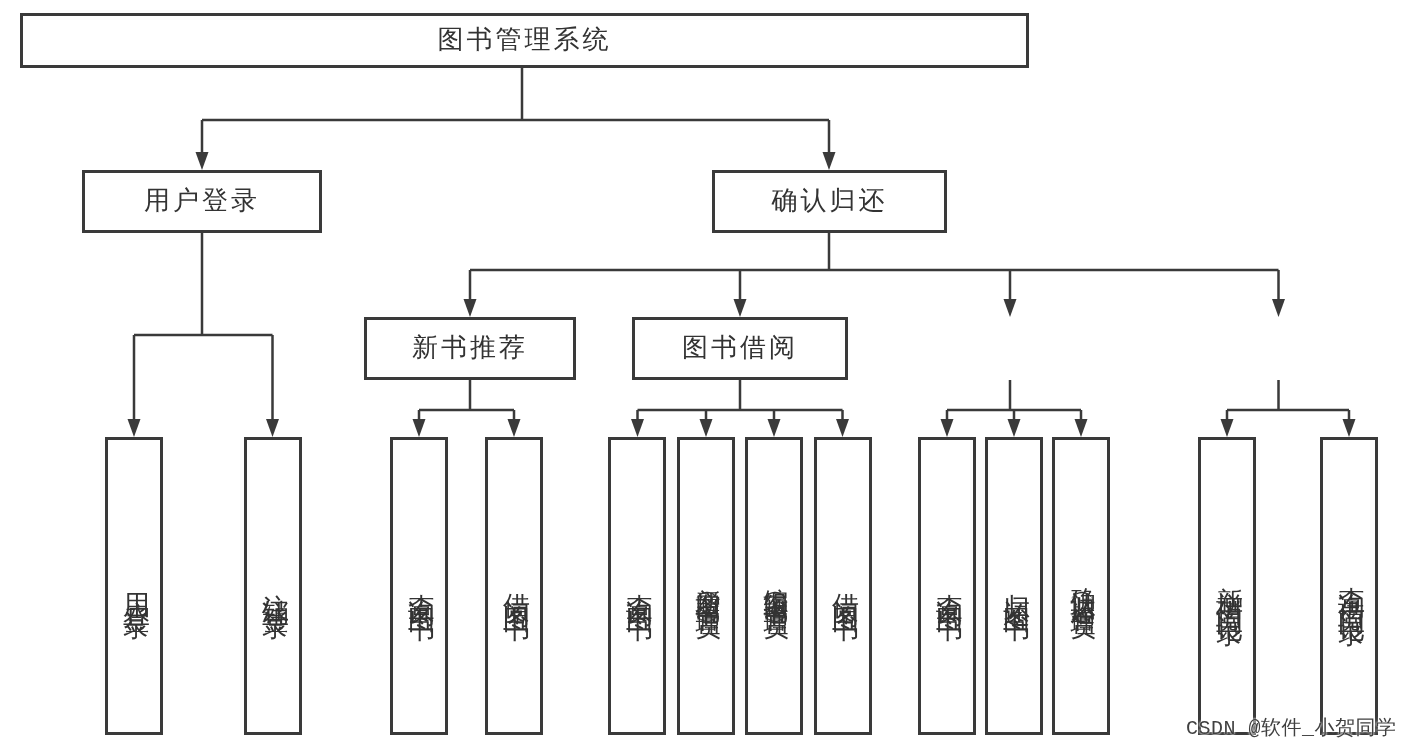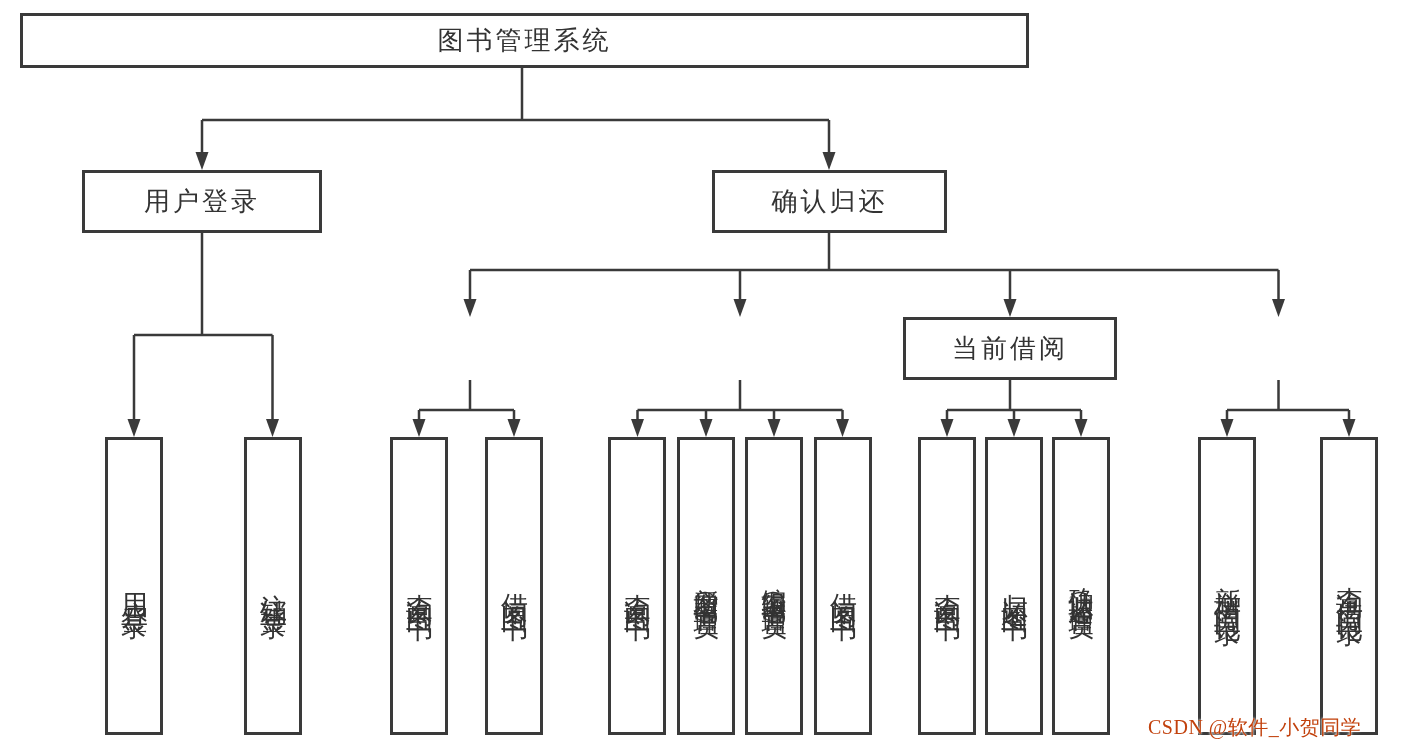--- a/index.html
+++ b/index.html
@@ -1,21 +1,21 @@
 <!DOCTYPE html>
 <html><head>
 <meta charset="utf-8">
 <style>
   html, body { margin: 0; padding: 0; background: #ffffff; }
   #stage {
     position: relative;
     width: 1405px;
     height: 747px;
     background: #ffffff;
-    font-family: Liberation Serif, serif;
+    font-family: Liberation Mono, monospace;
     overflow: hidden;
   }
   .connectors {
     position: absolute;
     left: 0; top: 0;
     z-index: 0;
   }
   .box {
     position: absolute;
     background: #ffffff;
@@ -39,25 +39,25 @@
     font-size: 27px;
     letter-spacing: 7px;
     line-height: 1;
   }
   .box.v .lbl.long {
     font-size: 25px;
     letter-spacing: 4px;
   }
   #watermark {
     position: absolute;
-    left: 1148px;
+    left: 1186px;
     top: 714px;
     font-size: 20px;
     letter-spacing: 0.5px;
-    color: #c2410c;
+    color: #404040;
     text-shadow: 0 0 3px #ffffff, 0 0 2px #ffffff;
     white-space: nowrap;
     z-index: 3;
   }
 </style>
 </head>
 <body>
 
 <div id="stage">
 
@@ -101,22 +101,25 @@
     <span class="lbl">图书管理系统</span>
   </div>
 
   <div class="box h" style="left:82px;top:170px;width:240px;height:63px">
     <span class="lbl">用户登录</span>
   </div>
   <div class="box h" style="left:712px;top:170px;width:235px;height:63px">
     <span class="lbl">确认归还</span>
   </div>
 
-  <div class="box h" style="left:903px;top:317px;width:214px;height:63px">
-    <span class="lbl">当前借阅</span>
+  <div class="box h" style="left:364px;top:317px;width:212px;height:63px">
+    <span class="lbl">新书推荐</span>
+  </div>
+  <div class="box h" style="left:632px;top:317px;width:216px;height:63px">
+    <span class="lbl">图书借阅</span>
   </div>
 
   <div class="box v" style="left:105px;top:437px;width:58px;height:298px">
     <span class="lbl">用户登录</span>
   </div>
   <div class="box v" style="left:244px;top:437px;width:58px;height:298px">
     <span class="lbl">注销登录</span>
   </div>
 
   <div class="box v" style="left:390px;top:437px;width:58px;height:298px">

